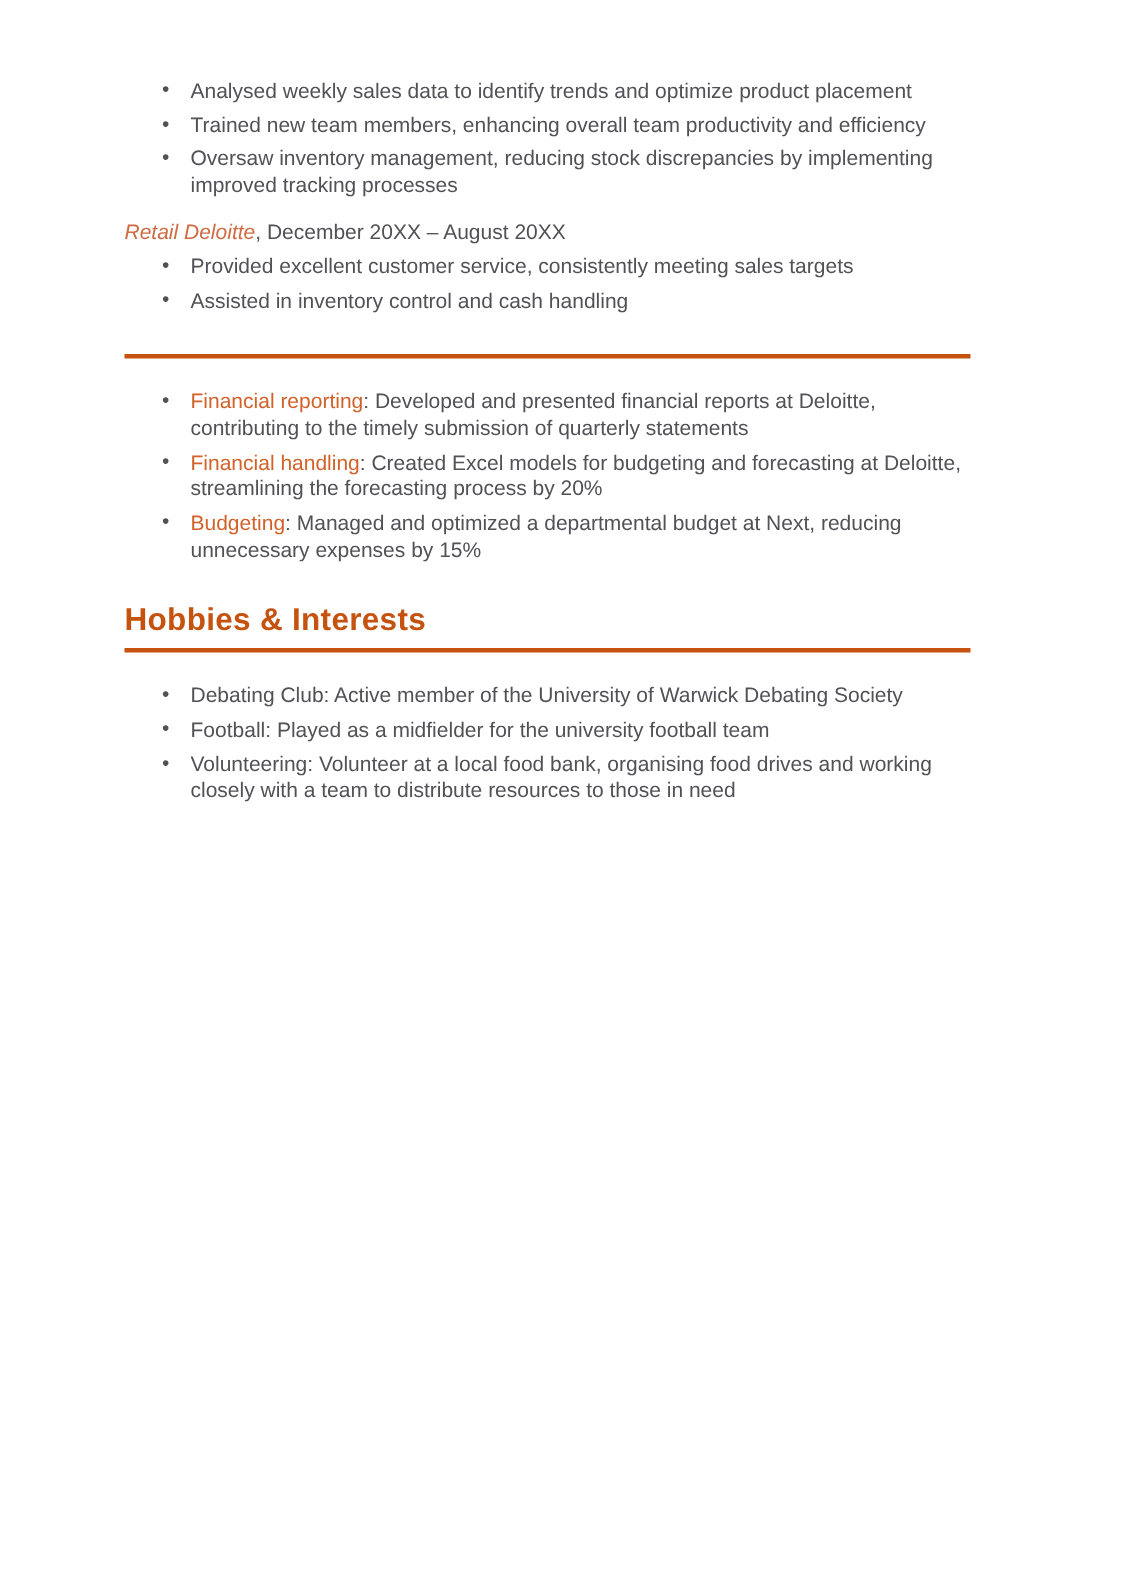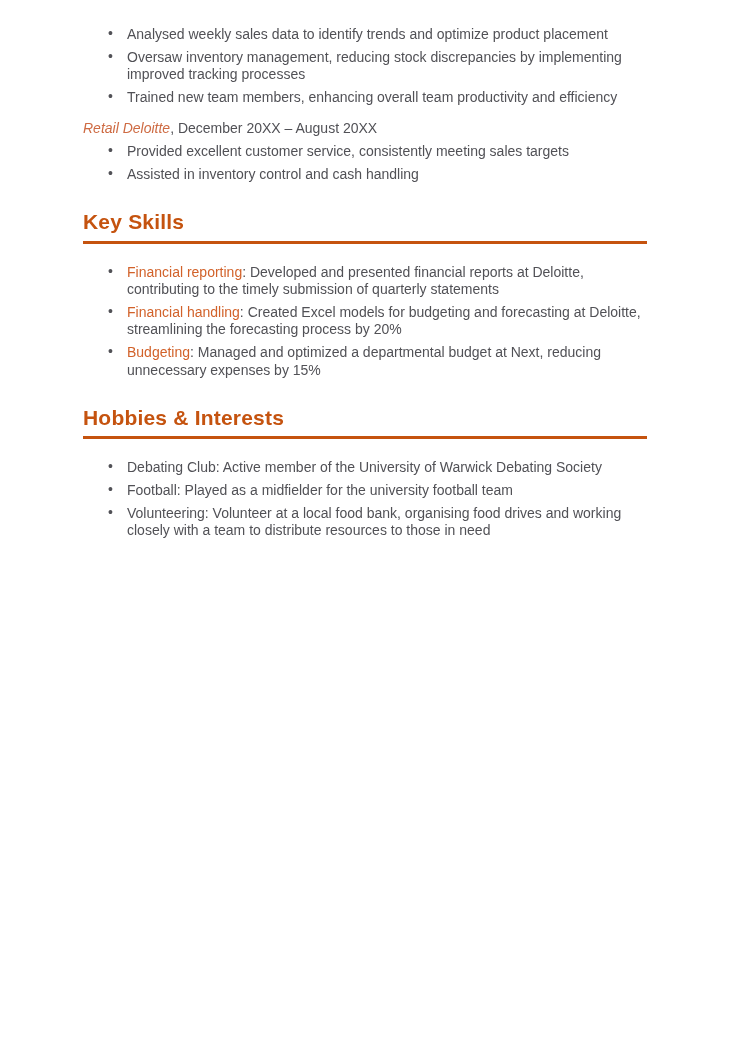--- a/index.html
+++ b/index.html
@@ -8,21 +8,21 @@
     --accent-title:#CE6B43;
     --text:#515156;
     --bg:#FFFFFF;
   }
   html,body{margin:0;padding:0;background:var(--bg);}
   .page{
     position:relative;
     width:729px;height:1061px;
     background:var(--bg);
     box-sizing:border-box;
-    padding:26px 82px 0 83px;
+    padding:52px 82px 0 83px;
     font-family:"Liberation Sans", sans-serif;
     font-size:14px;
     line-height:1.26;
     color:var(--text);
     overflow:hidden;
   }
   ul.bullets{
     list-style:none;
     margin:0;
     padding:0 0 0 44px;
@@ -71,34 +71,33 @@
   }
 </style>
 </head>
 <body>
 
 <div class="page">
 
   <section>
     <ul class="bullets">
         <li>Analysed weekly sales data to identify trends and optimize product placement</li>
+        <li>Trained new team members, enhancing overall team productivity and efficiency</li>
         <li>Oversaw inventory management, reducing stock discrepancies by implementing improved tracking processes</li>
-        <li>Trained new team members, enhancing overall team productivity and efficiency</li>
       </ul>
 
     <p class="job-line"><span class="job-title">Retail Deloitte</span><span>, December 20XX – August 20XX</span></p>
 
     <ul class="bullets">
         <li>Provided excellent customer service, consistently meeting sales targets</li>
         <li>Assisted in inventory control and cash handling</li>
       </ul>
   </section>
 
   <section class="section">
-    <h2 class="heading">Key Skills</h2>
     <div class="rule"></div>
     <ul class="bullets skills">
         <li><span class="skill-label italic">Financial reporting</span><span>: Developed and presented financial reports at Deloitte, contributing to the timely submission of quarterly statements</span></li>
         <li><span class="skill-label">Financial handling</span><span>: Created Excel models for budgeting and forecasting at Deloitte, streamlining the forecasting process by 20%</span></li>
         <li><span class="skill-label">Budgeting</span><span>: Managed and optimized a departmental budget at Next, reducing unnecessary expenses by 15%</span></li>
       </ul>
   </section>
 
   <section class="section">
     <h2 class="heading">Hobbies &amp; Interests</h2>

